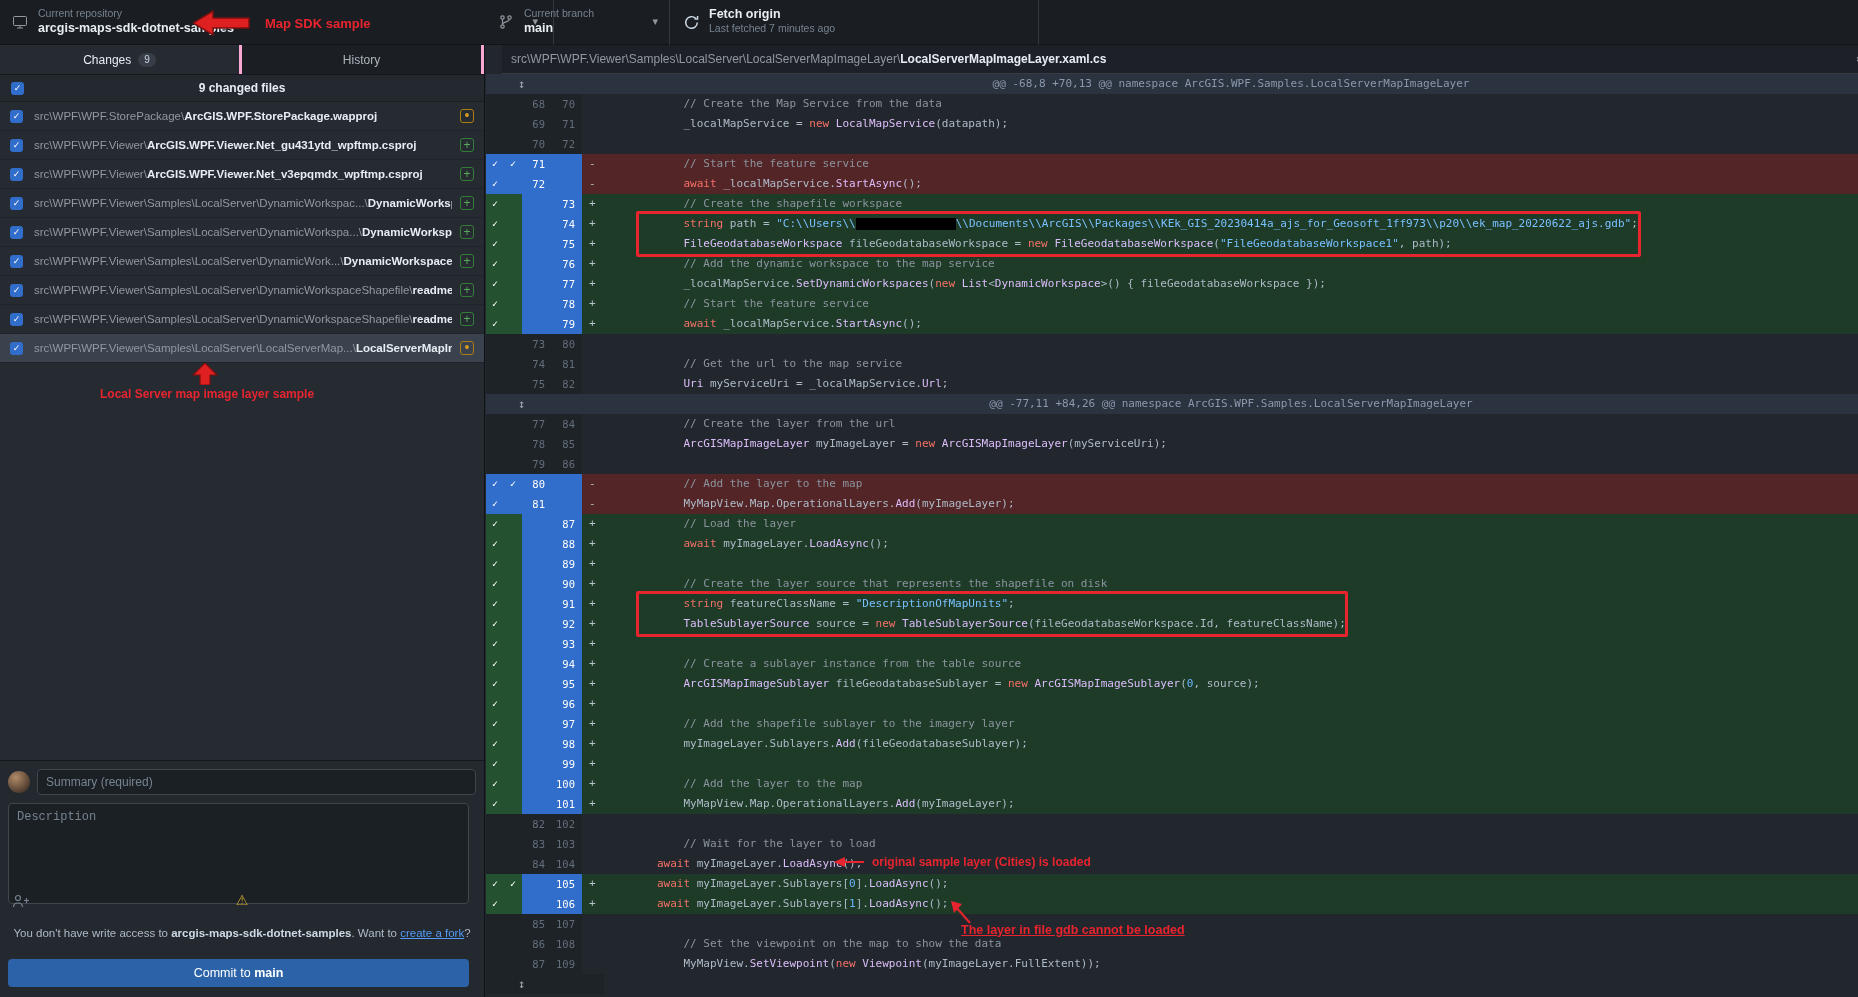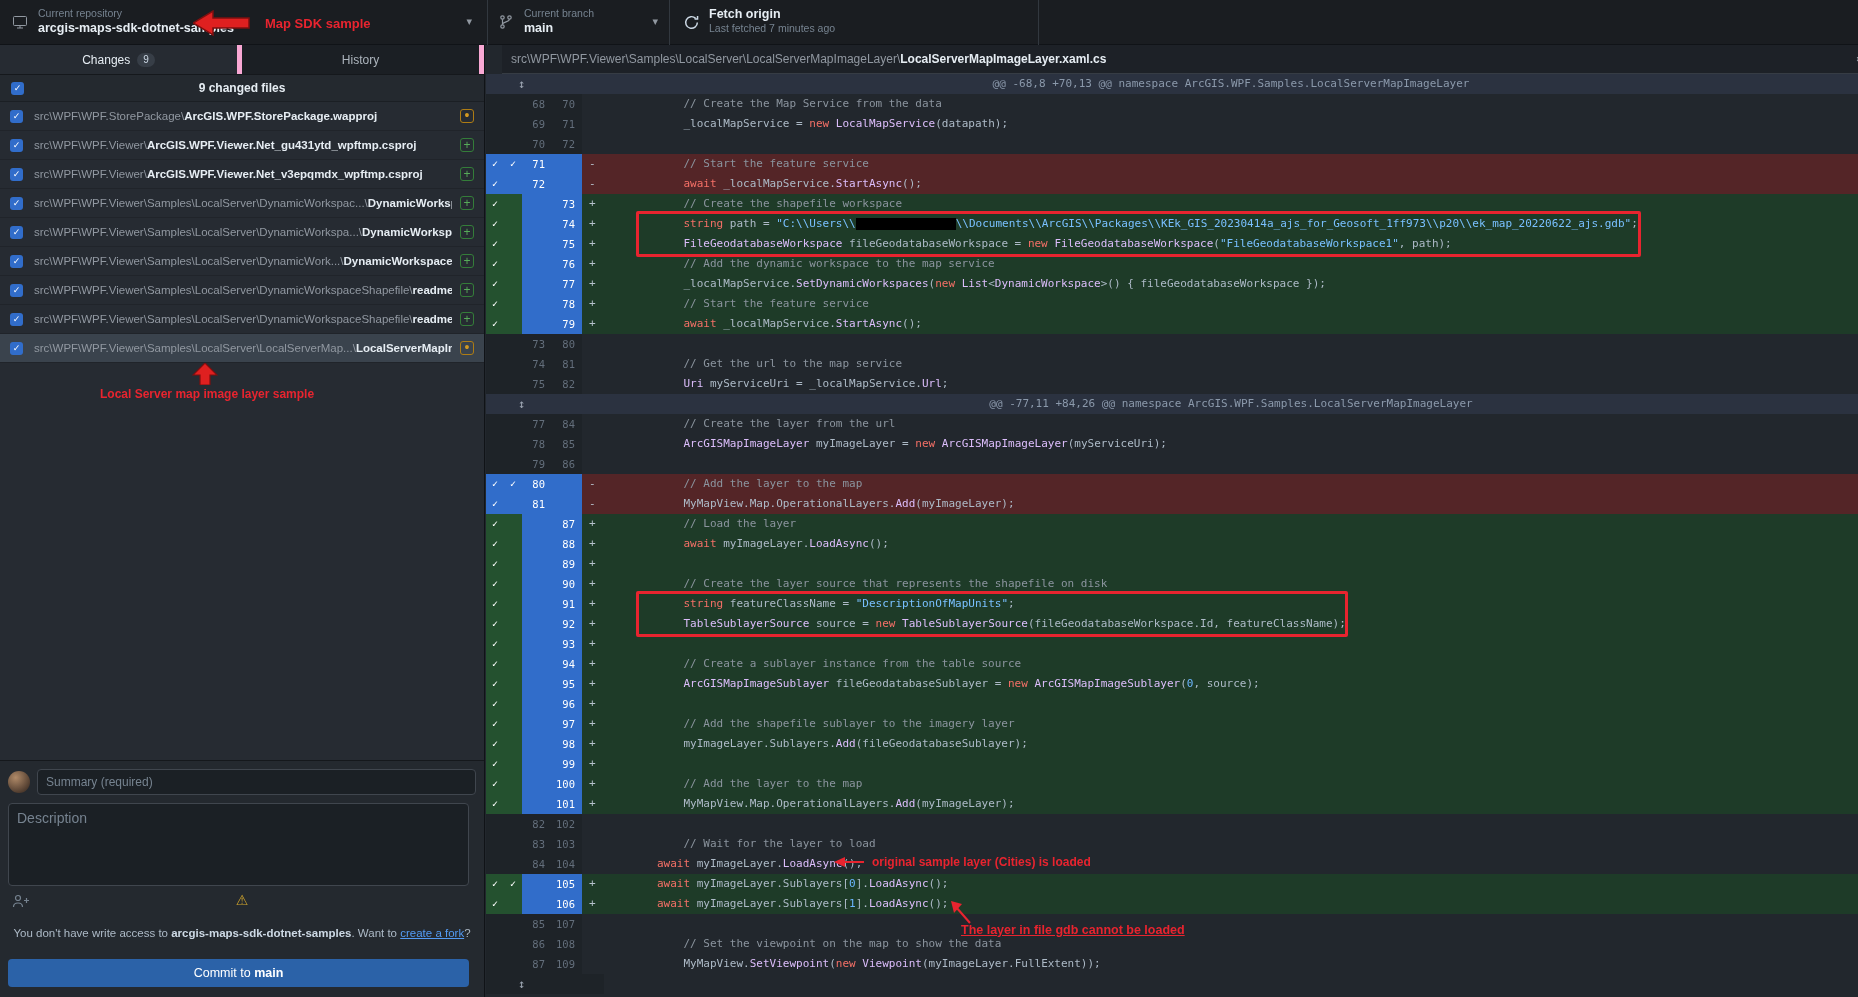--- a/index.html
+++ b/index.html
@@ -8,34 +8,34 @@
   #app { position:relative; width:1858px; height:997px; overflow:hidden; background:#22272d; }
 
   
   .toolbar { position:absolute; left:0; top:0; width:1858px; height:45px; background:#1a1d21; border-bottom:1px solid #101317; }
   .tb-section { position:absolute; top:0; height:45px; padding:7px 10px 0 38px; cursor:pointer; }
   .tb-section .tb-icon { position:absolute; left:12px; top:14px; }
   .tb-label { font-size:10.5px; color:#768390; line-height:13px; }
   .tb-value { font-size:12.5px; color:#e6edf3; font-weight:600; line-height:16px; white-space:nowrap; }
   .tb-chevron { position:absolute; top:15px; color:#9198a1; font-size:11px; }
   .tb-sep { position:absolute; top:0; width:1px; height:45px; background:#32383f; }
-  .tb-repo { left:0; width:488px; }
+  .tb-repo { left:0; width:554px; }
   .tb-branch { left:486px; width:184px;border-radius:14px; }
   .tb-fetch { left:671px; width:368px; }
 
   
   .red-note { color:#e8242f; font-weight:bold; white-space:nowrap; }
 
   .toolbar-anno { position:absolute; left:193px; top:8px; display:flex; align-items:center; gap:14px; z-index:30; }
   .toolbar-anno .red-note { font-size:13px; }
 
   
   .sidebar { position:absolute; left:0; top:45px; width:485px; height:952px; background:#262b32; border-right:1px solid #101317; }
   .tabbar { position:absolute; left:0; top:0; width:100%; height:30px; display:flex; background:#1b1f24; border-bottom:1px solid #15181c; }
-  .tab { flex:1; display:flex; align-items:center; justify-content:center; gap:7px; font-size:12px; color:#adb5bd; cursor:pointer; border-right:5px solid #f9a8d4; }
+  .tab { flex:1; display:flex; align-items:center; justify-content:center; gap:7px; font-size:12px; color:#adb5bd; cursor:pointer; border-right:3px solid #f9a8d4; }
   .tab.active { background:#262b32; color:#e6edf3; }
   .tab-badge { background:#373e47; color:#cdd9e5; font-size:10px; border-radius:9px; padding:1px 6px; line-height:12px; }
 
   .files-header { position:absolute; left:0; top:30px; width:100%; height:27px; background:#24292f; border-bottom:1px solid #1b1f24; text-align:center; line-height:27px; font-size:12px; color:#e6edf3; font-weight:600; }
   .files-header .cbx { position:absolute; left:11px; top:7px; }
 
   .cbx { display:inline-block; width:13px; height:13px; background:#316dca; border-radius:3px; color:#fff; font-size:9px; line-height:13px; text-align:center; font-weight:bold; cursor:pointer; flex:none; }
 
   .file-list { position:absolute; left:0; top:57px; width:100%; }
   .file-row { position:relative; height:29px; display:flex; align-items:center; padding:0 10px; border-bottom:1px solid #20242a; cursor:pointer; }
@@ -48,21 +48,21 @@
 
   .sidebar-anno-arrow { position:absolute; left:192px; top:318px; z-index:30; }
   .sidebar-anno-text { position:absolute; left:100px; top:342px; font-size:12px; z-index:30; }
 
   
   .commit-area { position:absolute; left:0; bottom:0; width:100%; height:237px; background:#24292f; border-top:1px solid #15181c; }
   .summary-row { position:absolute; left:8px; top:8px; right:8px; display:flex; align-items:center; gap:7px; }
   .avatar { width:22px; height:22px; border-radius:50%; background:radial-gradient(circle at 35% 30%, #b08a68, #4d3a2d 75%); flex:none; }
   .summary-input { flex:1; height:26px; background:#1b2025; border:1px solid #40464e; border-radius:4px; color:#cdd9e5; font-size:12px; padding:0 8px; font-family:inherit; }
   .summary-input::placeholder, .desc-input::placeholder { color:#768390; }
-  .desc-input { position:absolute; left:8px; top:42px; width:461px; height:83px; background:#1b2025; border:1px solid #40464e; border-radius:4px; color:#cdd9e5; font-size:14px; padding:6px 8px; resize:none; font-family:Liberation Sans, sans-serif; }
+  .desc-input { position:absolute; left:8px; top:42px; width:461px; height:101px; background:#1b2025; border:1px solid #40464e; border-radius:4px; color:#cdd9e5; font-size:12px; padding:6px 8px; resize:none; font-family:Liberation Mono, monospace; }
   .coauthor-btn { position:absolute; left:12px; top:133px; cursor:pointer; }
   .warn-icon { position:absolute; left:0; right:0; top:131px; text-align:center; color:#d4a72c; font-size:14px; }
   .warn-text { position:absolute; left:0; right:0; top:166px; text-align:center; font-size:11.5px; color:#adbac7; }
   .warn-text b { color:#cdd9e5; }
   .warn-text a { color:#539bf5; text-decoration:underline; cursor:pointer; }
   .commit-btn { position:absolute; left:8px; top:198px; width:461px; height:28px; background:#2b62a8; border:none; border-radius:4px; color:#fff; font-size:12.5px; font-family:inherit; cursor:pointer; }
   .commit-btn b { font-weight:700; }
 
   
   .diff-panel { position:absolute; left:486px; top:45px; width:1372px; height:952px; background:#22272d; }

